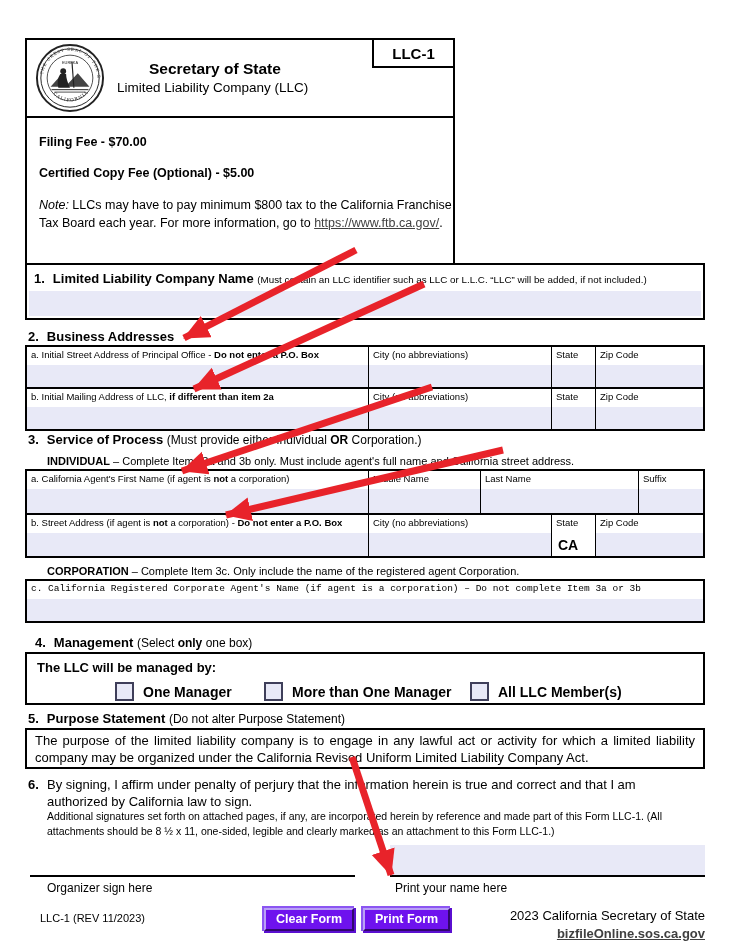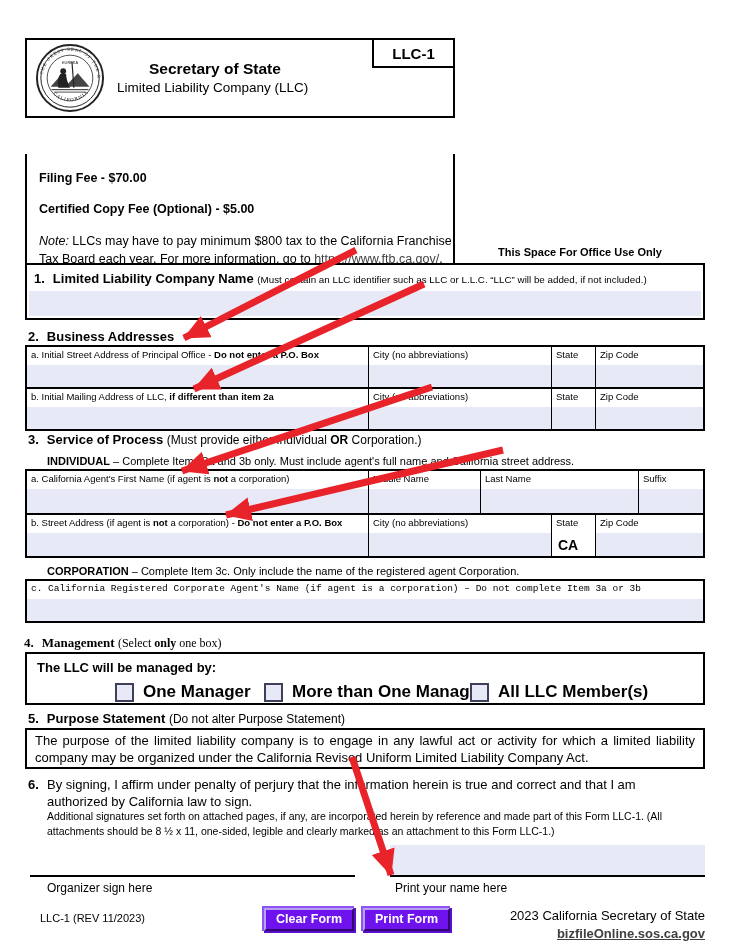--- a/index.html
+++ b/index.html
@@ -11,21 +11,21 @@
   #header-box{left:25px;top:38px;width:430px;height:80px;border:2px solid #000;
               display:flex;align-items:center;padding-left:8px;gap:12px;background:#fff;}
   #header-titles{line-height:1.3;}
   .ht1{font-size:15.5px;font-weight:bold;margin-left:32px;}
   .ht3{font-size:13.5px;}
   #llc1-box{left:372px;top:38px;width:83px;height:30px;border:2px solid #000;background:#fff;
             display:flex;align-items:center;justify-content:center;font-size:15px;font-weight:bold;z-index:3;}
 
   
   #fee-box{left:25px;top:118px;width:430px;height:145px;border:2px solid #000;border-top:0;border-bottom:0;
-           padding:17px 0 0 12px;font-size:12.5px;margin-top:36px;}
+           padding:17px 0 0 12px;font-size:12.5px;}
   .fee{font-weight:bold;margin-bottom:17px;}
   .note{margin-top:15px;line-height:1.4;}
   .note i{font-style:italic;}
   a.link{color:#404040;text-decoration:underline;cursor:pointer;}
 
   #office-use{left:455px;top:246px;width:250px;text-align:center;font-size:11px;font-weight:bold;}
 
   
   .sec-title{font-size:13px;white-space:nowrap;}
   .num{font-weight:bold;margin-right:8px;}
@@ -52,21 +52,21 @@
   .cols-name{grid-template-columns:341px 112px 158px 65px;}
   .ca-input{background:#fff;font-weight:bold;font-size:14px;padding-left:6px;}
 
   #s2-table{top:345px;height:86px;}
   #s3a-table{top:469px;height:44px;border-bottom:0;}
   #s3b-table{top:513px;height:45px;}
   #s3c-table{top:579px;height:44px;font-family:Liberation Mono, monospace;}
   .sub-line{font-size:11px;}
 
   #s4-box{left:25px;top:652px;width:680px;height:53px;padding:6px 10px;font-size:13px;font-weight:bold;}
-  .opt{position:absolute;top:28px;display:flex;align-items:center;gap:9px;font-size:17px;}
+  .opt{position:absolute;top:28px;display:flex;align-items:center;gap:9px;font-size:14px;}
   .chk{width:15px;height:15px;background:#e8e9f7;border:2px solid #3f3f5a;cursor:pointer;flex:none;}
 
   #s5-box{left:25px;top:728px;width:680px;height:41px;padding:3px 8px;font-size:13px;
           text-align:justify;line-height:1.3;}
 
   #s6-para{left:28px;top:777px;width:670px;font-size:13px;line-height:1.3;display:flex;}
   #s6-para .num{flex:none;width:19px;margin-right:0;}
   #s6-small{left:47px;top:809px;width:648px;font-size:10.5px;line-height:1.4;}
   #print-field{left:390px;top:845px;width:315px;height:30px;}
   .sign-line{border-bottom:2px solid #000;height:0;}
@@ -118,21 +118,20 @@
     </div>
   </div>
   <div class="abs" id="llc1-box">LLC-1</div>
 
   <div class="abs" id="fee-box">
     <div class="fee">Filing Fee - $70.00</div>
     <div class="fee">Certified Copy Fee (Optional) - $5.00</div>
     <div class="note"><i>Note:</i><span>  LLCs may have to pay minimum $800 tax to the California Franchise Tax Board each year. For more information, go to </span><a class="link">https://www.ftb.ca.gov/</a><span>.</span></div>
   </div>
 
-  <div class="abs" id="office-use">This Space For Office Use Only</div>
 
   <div class="abs formbox" id="s1-box">
     <span class="sec-title" style="white-space:normal;"><span class="num">1.</span><span class="t">Limited Liability Company Name</span> <span class="hint">(Must contain an LLC identifier such as LLC or L.L.C.  “LLC” will be added, if not included.)</span></span>
     <input class="finput abs" id="s1-input" value="" style="">
   </div>
 
   <div class="abs sec-title" style="left:28px;top:329px;"><span class="num">2.</span><span class="t">Business Addresses</span></div>
   <div class="abs formbox grid-table" id="s2-table">
     <div class="grow cols-addr rowsep">
       <div class="cell">
@@ -221,21 +220,21 @@
 
   <div class="abs formbox grid-table" id="s3c-table">
     <div class="grow" style="grid-template-columns:1fr;">
       <div class="cell">
         <div class="lbl">c. California Registered Corporate Agent's Name (if agent is a corporation) – Do not complete Item 3a or 3b</div>
         <input class="finput" style="">
       </div>
     </div>
   </div>
 
-  <div class="abs sec-title" style="left:24px;top:635px;font-family:Liberation Serif, serif;"><span class="num">4.</span><span class="t">Management</span> <span class="hint"><span>(Select </span><span class="b">only</span><span> one box)</span></span></div>
+  <div class="abs sec-title" style="left:35px;top:635px;"><span class="num">4.</span><span class="t">Management</span> <span class="hint"><span>(Select </span><span class="b">only</span><span> one box)</span></span></div>
   <div class="abs formbox" id="s4-box">
     <div>The LLC will be managed by:</div>
     <div class="opt" style="left:88px;">
       <span class="chk"></span>
       <span>One Manager</span>
     </div>
     <div class="opt" style="left:237px;">
       <span class="chk"></span>
       <span>More than One Manager</span>
     </div>

